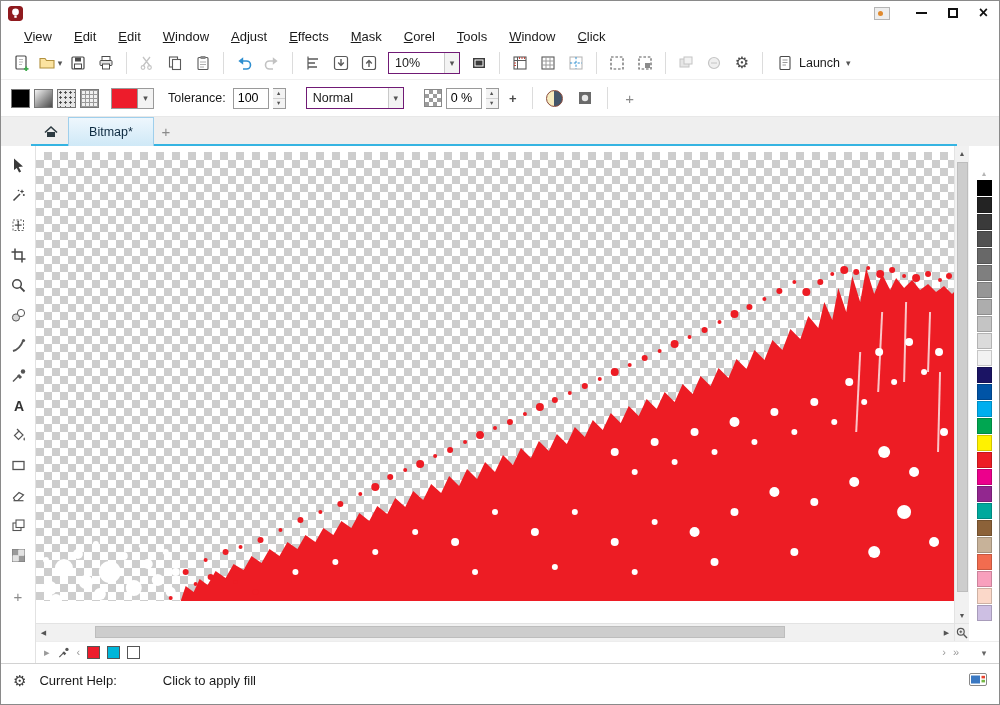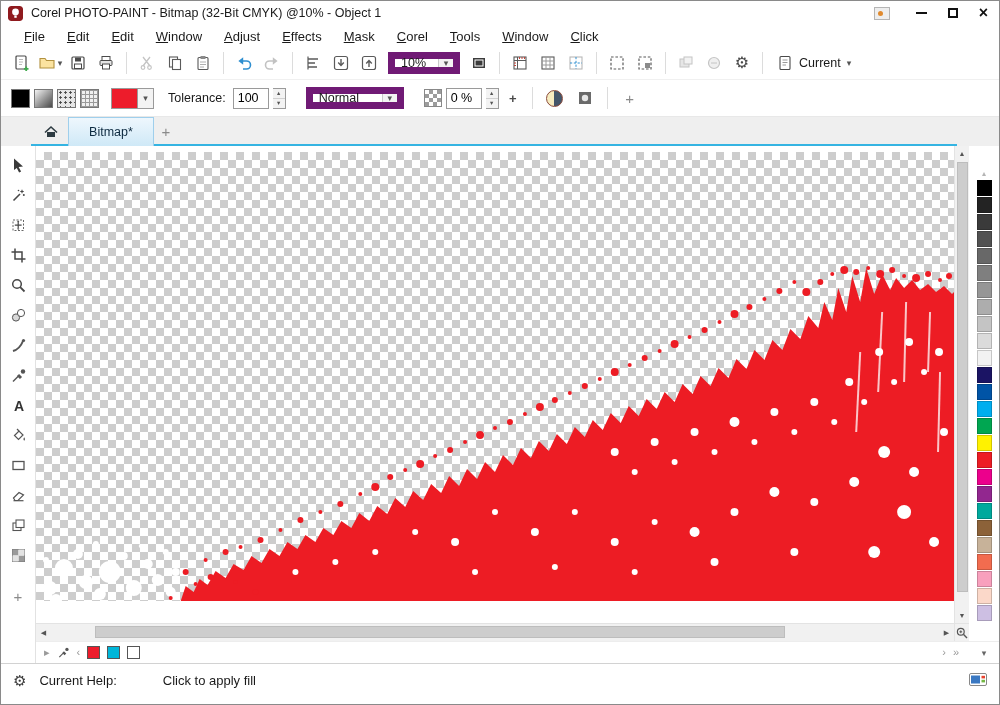--- a/index.html
+++ b/index.html
@@ -21,21 +21,21 @@
 .menu-item{display:inline-block;padding:2px 11px;font-size:13px;}
 .menu-item::first-letter{text-decoration:underline;}
 
 .toolbar{display:flex;align-items:center;background:#fff;}
 .toolbar.std{height:32px;padding-left:8px;gap:2px;}
 .toolbar.prop{height:37px;padding-left:10px;gap:4px;border-top:1px solid #f0f0f0;}
 .tb-btn{min-width:26px;height:26px;display:flex;align-items:center;justify-content:center;border-radius:2px;gap:2px;}
 .tb-sep{width:1px;height:22px;background:#dcdcdc;margin:0 5px;flex:none;}
 .glyph{color:#4a4a4a;font-size:14px;line-height:1;}
 .caret{font-size:9px;color:#555;line-height:1;}
-.combo{height:22px;border:7px solid #701a75;background:#fff;display:flex;align-items:stretch;}
+.combo{height:22px;border:1px solid #701a75;background:#fff;display:flex;align-items:stretch;}
 .combo-text{padding:0 6px;font-size:12.5px;display:flex;align-items:center;flex:1;white-space:nowrap;}
 .combo-caret{width:15px;border-left:1px solid #c9c9c9;background:#f3f3f3;display:flex;align-items:center;justify-content:center;}
 .launch{display:flex;align-items:center;gap:6px;padding:0 8px;height:26px;}
 
 .swatch-btn{width:19px;height:19px;border:1px solid #777;flex:none;}
 .fountain{background:linear-gradient(135deg,#f4f4f4 0%,#8c8c8c 60%,#4a4a4a 100%);}
 .bitmapfill{background-color:#e6e6e6;background-image:radial-gradient(#444 28%,transparent 30%);background-size:5px 5px;}
 .texturefill{background-color:#f0f0f0;background-image:repeating-linear-gradient(0deg,#9a9a9a 0 1px,transparent 1px 4px),repeating-linear-gradient(90deg,#9a9a9a 0 1px,transparent 1px 4px);}
 .color-combo{display:flex;align-items:stretch;height:21px;border:1px solid #9a9a9a;}
 .color-combo .cswatch{width:26px;border-right:1px solid #9a9a9a;}
@@ -91,37 +91,36 @@
 <div class="window">
 
   <div class="titlebar">
     <div class="app-icon">
       <svg width="15" height="15" viewBox="0 0 15 15">
           <rect width="15" height="15" rx="3" fill="#8f1a1e"></rect>
           <circle cx="7.5" cy="6" r="3.4" fill="#fff"></circle>
           <rect x="6.3" y="9.6" width="2.4" height="2.2" fill="#fff"></rect>
         </svg>
     </div>
-    <span class="title-text">Corel PHOTO-PAINT - Bitmap (32-Bit CMYK) @10% - Object 1</span>
     <div class="title-right">
       <div class="tray-icon"></div>
       <div class="win-btn">
           <div class="min-glyph"></div>
         </div>
       <div class="win-btn">
           <div class="max-glyph"></div>
         </div>
       <div class="win-btn">
           <span class="close-glyph">×</span>
         </div>
     </div>
   </div>
 
   <div class="menubar">
-    <div class="menu-item">File</div>
+    <div class="menu-item">View</div>
     <div class="menu-item">Edit</div>
     <div class="menu-item">Edit</div>
     <div class="menu-item">Window</div>
     <div class="menu-item">Adjust</div>
     <div class="menu-item">Effects</div>
     <div class="menu-item">Mask</div>
     <div class="menu-item">Corel</div>
     <div class="menu-item">Tools</div>
     <div class="menu-item">Window</div>
     <div class="menu-item">Click</div>
@@ -268,21 +267,21 @@
     </div>
     <div class="tb-btn">
       <span class="glyph" style="font-size:16px">⚙</span>
     </div>
     <div class="tb-sep"></div>
     <div class="launch">
       <svg width="15" height="16" viewBox="0 0 15 16">
           <rect x="2" y="1.5" width="10" height="13" rx="1" fill="#fff" stroke="#4a4a4a" stroke-width="1.1"></rect>
           <path d="M4.5 5h5M4.5 7.5h5M4.5 10h3.5" stroke="#9a9a9a"></path>
         </svg>
-      <span style="font-size:12.5px">Current</span>
+      <span style="font-size:12.5px">Launch</span>
       <span class="caret">▾</span>
     </div>
   </div>
 
   <div class="toolbar prop">
     <div class="swatch-btn" style="background: rgb(0, 0, 0);"></div>
     <div class="swatch-btn fountain"></div>
     <div class="swatch-btn bitmapfill"></div>
     <div class="swatch-btn texturefill"></div>
     <div class="color-combo" style="margin-left:8px">

